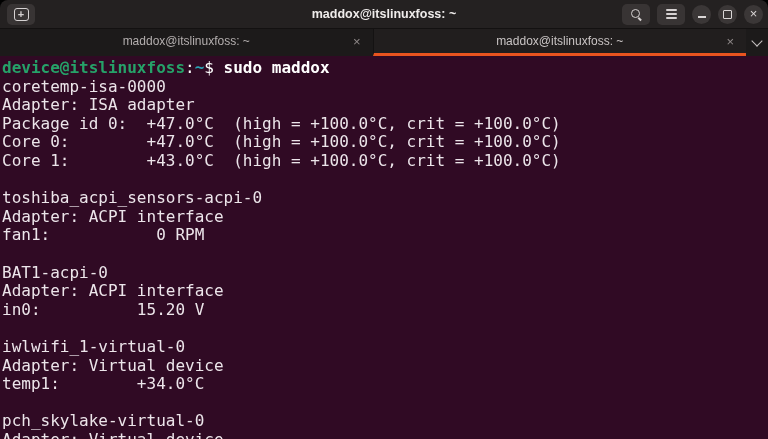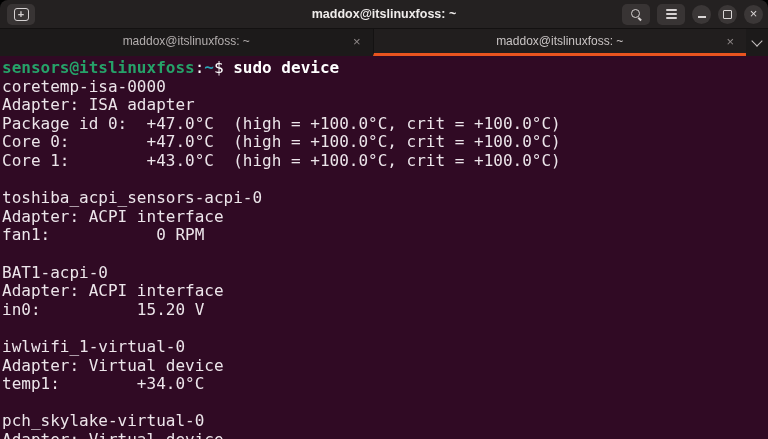--- a/index.html
+++ b/index.html
@@ -139,21 +139,21 @@
     <div class="tab active">
       <span class="tab-label">maddox@itslinuxfoss: ~</span>
       <span class="tab-close">×</span>
     </div>
     <div class="tab-chevron">
       <span class="chevron-glyph"></span>
     </div>
   </div>
 
   <div class="terminal">
-<pre class="term"><span class="b green">sensors@itslinuxfoss</span><span class="white">:</span><span class="b teal">~</span><span class="white">$ </span><span class="b white">sudo device</span>
+<pre class="term"><span class="b green">device@itslinuxfoss</span><span class="white">:</span><span class="b teal">~</span><span class="white">$ </span><span class="b white">sudo maddox</span>
 <span>coretemp-isa-0000
 Adapter: ISA adapter
 Package id 0:  +47.0°C  (high = +100.0°C, crit = +100.0°C)
 Core 0:        +47.0°C  (high = +100.0°C, crit = +100.0°C)
 Core 1:        +43.0°C  (high = +100.0°C, crit = +100.0°C)
 
 toshiba_acpi_sensors-acpi-0
 Adapter: ACPI interface
 fan1:           0 RPM
 

